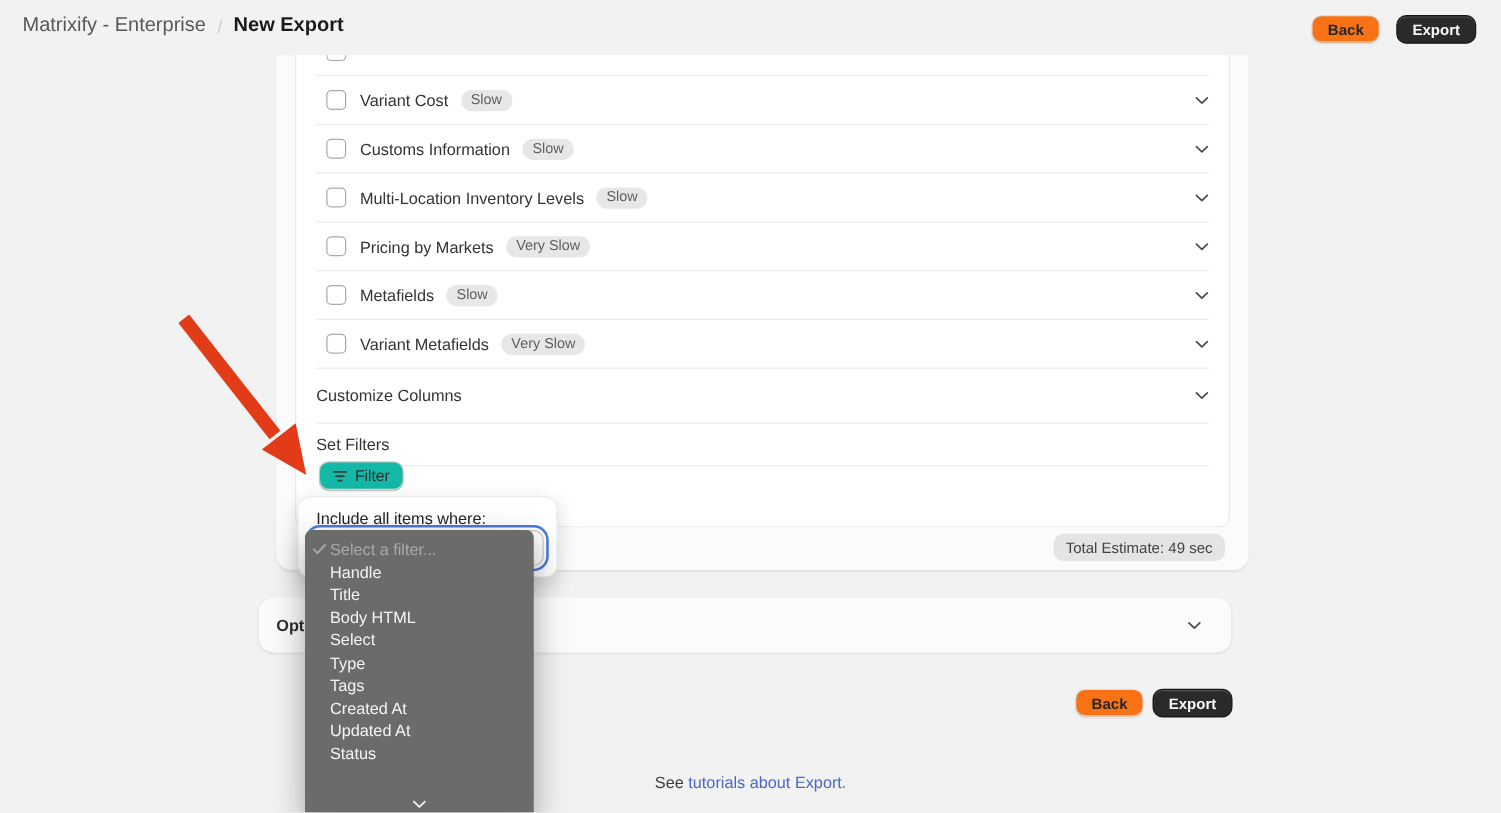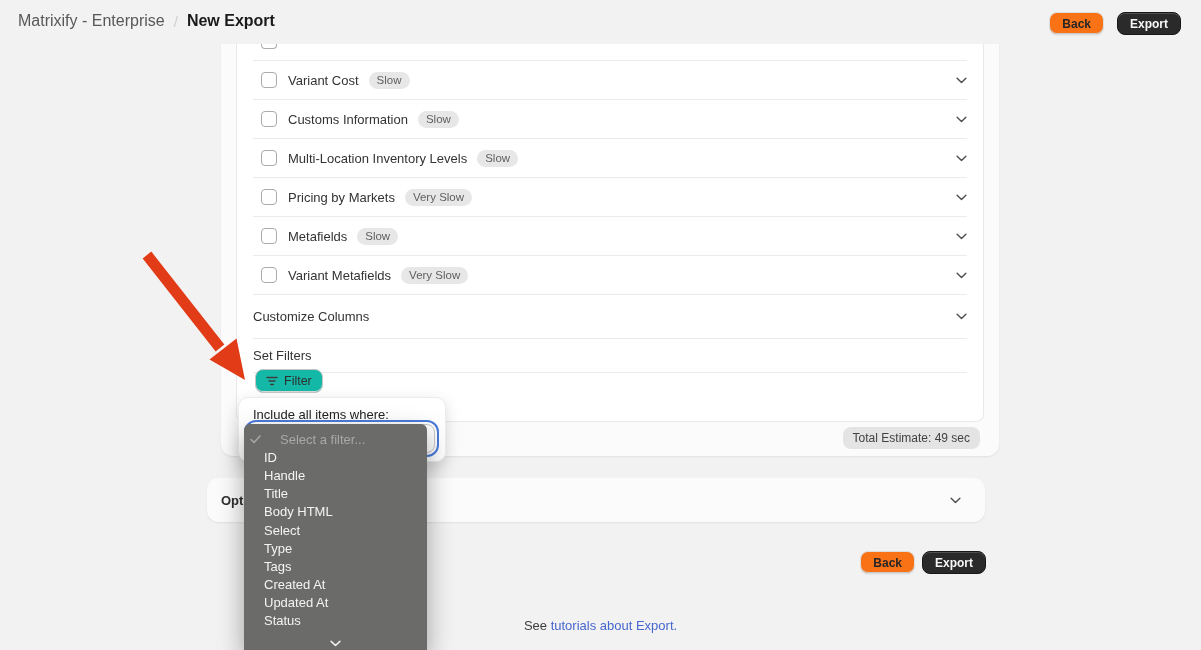--- a/index.html
+++ b/index.html
@@ -65,21 +65,21 @@
   
   .popover{position:absolute;left:238px;top:397px;width:208px;height:65px;background:#fff;border:1px solid #ececec;
            border-radius:10px;box-shadow:0 5px 16px rgba(0,0,0,.15);z-index:6;box-sizing:border-box}
   .popover-label{position:absolute;left:14px;top:9px;font-size:13px;color:#232323;white-space:nowrap}
   .select{position:absolute;left:248px;top:424px;width:187px;height:29px;background:#fff;border:1px solid #c9c9c9;
           border-radius:8px;outline:2px solid #4a7bdb;outline-offset:2px;z-index:6;box-sizing:border-box;cursor:pointer}
   .menu{position:absolute;left:244px;top:424px;width:183px;height:226px;background:#6b6b69;
         border-radius:6px 6px 0 0;box-shadow:0 10px 26px rgba(0,0,0,.35);z-index:7;padding-top:6px;
         box-sizing:border-box;font-size:13px}
   .menu-item{height:18.2px;display:flex;align-items:center;padding-left:20px;color:#f4f4f2;cursor:pointer;white-space:nowrap}
-  .menu-item.placeholder{color:#a9a9a7;padding-left:6px;gap:19px}
+  .menu-item.placeholder{color:#a9a9a7;padding-left:6px;gap:3px}
   .menu-scroll{position:absolute;bottom:3px;left:0;right:0;display:flex;justify-content:center;color:#efefef}
 </style>
 </head>
 <body>
 
 <div class="stage">
 
   <div class="topbar">
     <div class="crumbs">
       <span class="crumb-app">Matrixify - Enterprise</span>
@@ -202,23 +202,20 @@
   <div class="select"></div>
 
   <div class="menu">
     <div class="menu-item placeholder">
       <svg width="11" height="9" viewBox="0 0 11 9">
           <path d="M1 4.5 L4 7.5 L10 1" fill="none" stroke="#a9a9a7" stroke-width="1.5" stroke-linecap="round" stroke-linejoin="round"></path>
         </svg>
       <span>Select a filter...</span>
     </div>
     <div class="menu-item">
-        <span>ID</span>
-      </div>
-    <div class="menu-item">
         <span>Handle</span>
       </div>
     <div class="menu-item">
         <span>Title</span>
       </div>
     <div class="menu-item">
         <span>Body HTML</span>
       </div>
     <div class="menu-item">
         <span>Select</span>

